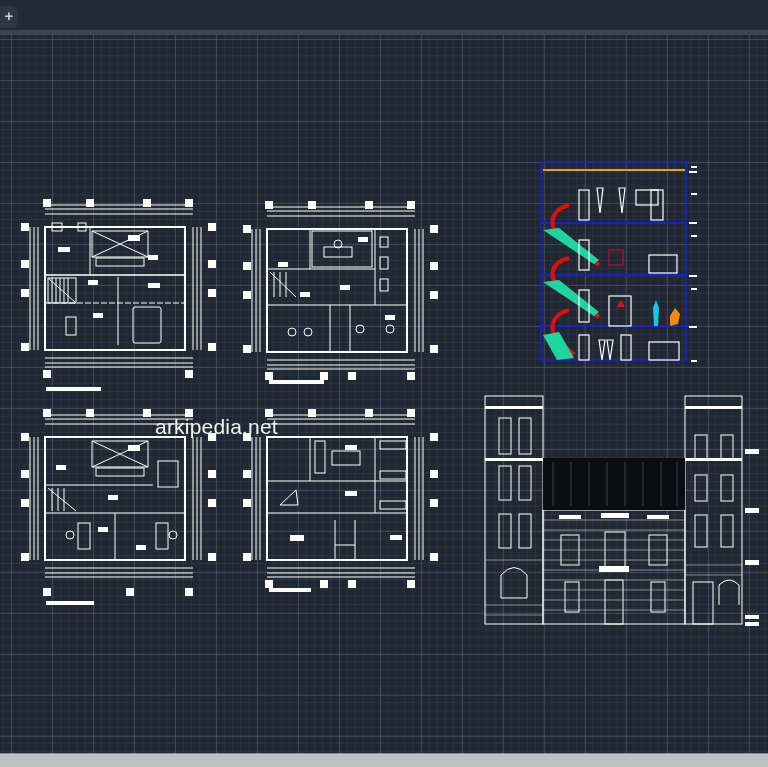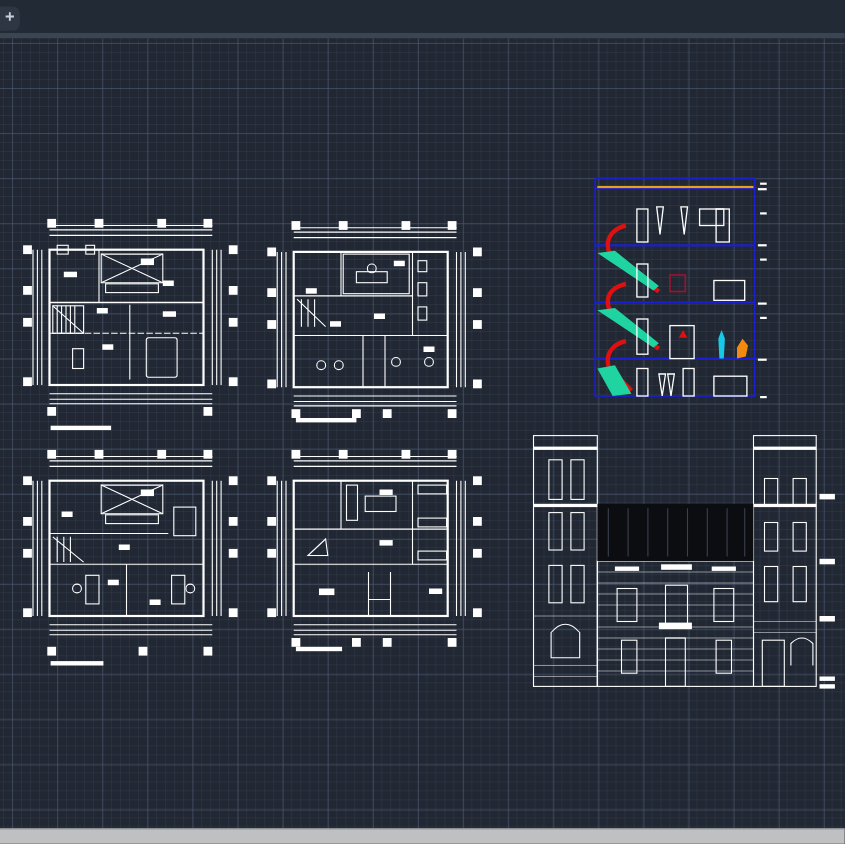--- a/index.html
+++ b/index.html
@@ -371,15 +371,16 @@
         <rect x="166" y="125" width="22" height="4"></rect>
       <rect x="118" y="176" width="30" height="6"></rect>
       <rect x="264" y="59" width="14" height="5"></rect>
         <rect x="264" y="118" width="14" height="5"></rect>
         <rect x="264" y="170" width="14" height="5"></rect>
       <rect x="264" y="225" width="14" height="4"></rect>
         <rect x="264" y="232" width="14" height="4"></rect>
     </g>
   </svg>
 
+  <div class="watermark">arkipedia.net</div>
 </div>
 
 <div class="statusbar"></div>
 
 </body></html>

